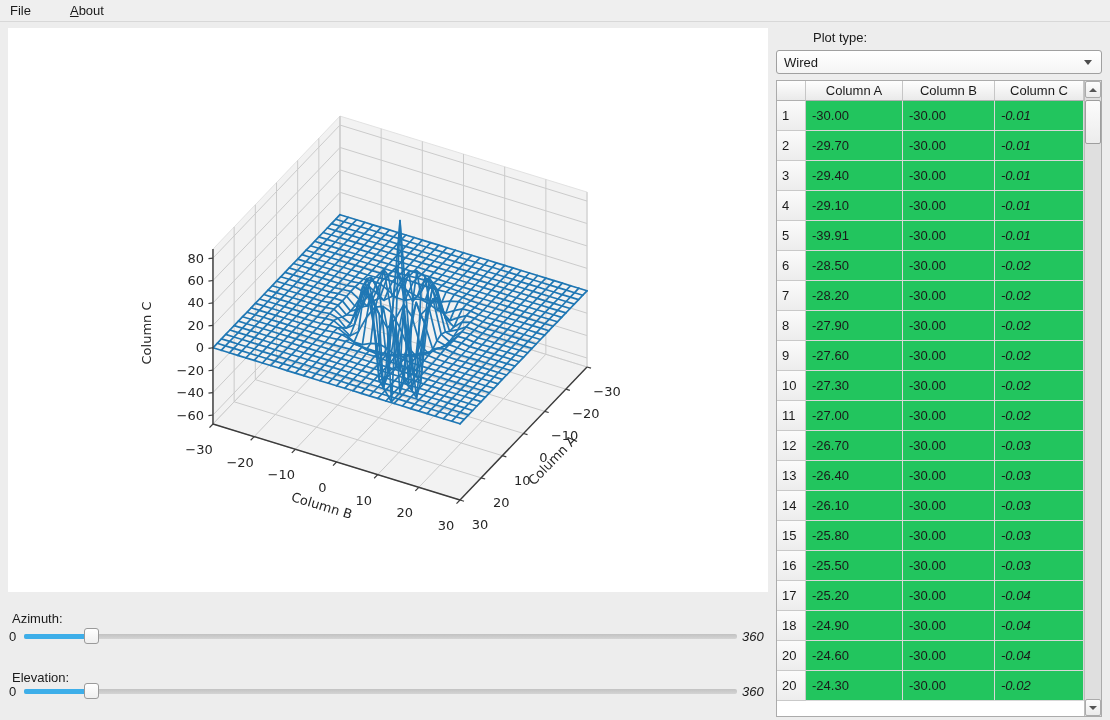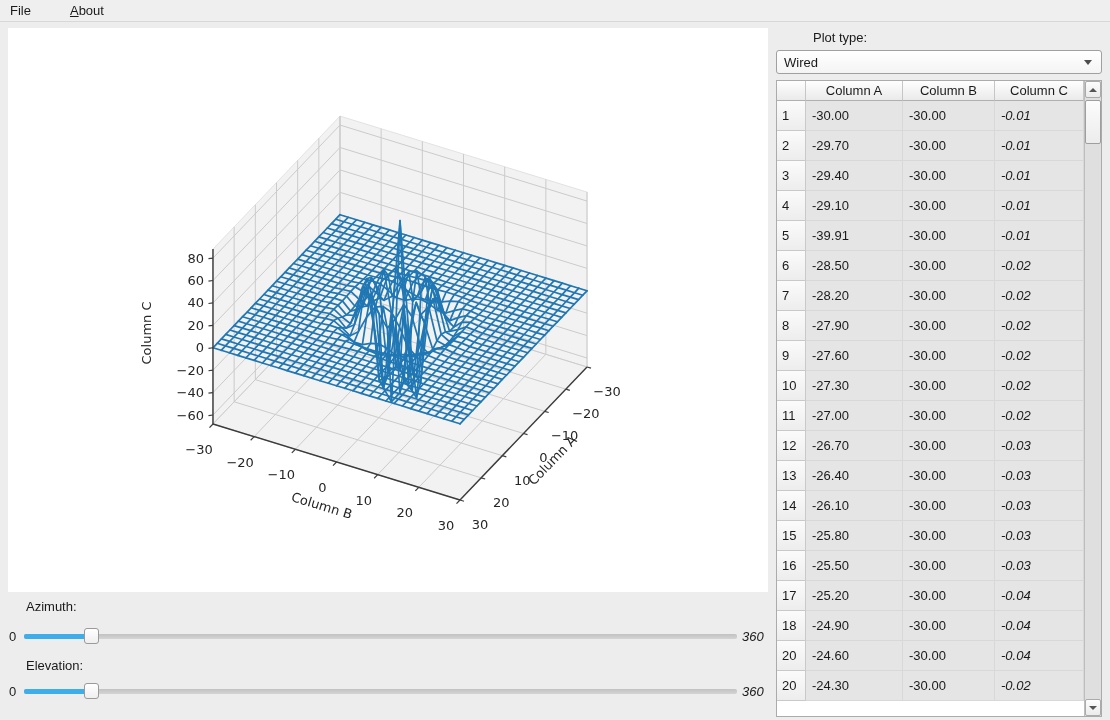--- a/index.html
+++ b/index.html
@@ -55,21 +55,21 @@
   .th.cb{width:92px;}
   .th.cc{width:89px;}
   .trow{display:flex;height:30px;}
   .rnum{
     width:29px;box-sizing:border-box;
     background:linear-gradient(#fbfbfb,#ededed);
     border-right:1px solid #c9c9c9;border-bottom:1px solid #c9c9c9;
     padding-left:5px;line-height:29px;
   }
   .tcell{
-    box-sizing:border-box;background:#e5e5e5;
+    box-sizing:border-box;background:#22c55e;
     border-right:1px solid #d8d8d8;border-bottom:1px solid #d8d8d8;
     padding-left:6px;line-height:29px;white-space:nowrap;overflow:hidden;
   }
   .tcell.ca{width:97px;}
   .tcell.cb{width:92px;}
   .tcell.cc{width:89px;font-style:italic;}
   
   .vscroll{
     position:absolute;top:0;right:0;width:17px;height:100%;
     background:#dfdfdf;border-left:1px solid #bdbdbd;box-sizing:border-box;
@@ -83,21 +83,21 @@
   .sbtn.up{top:0;}
   .sbtn.down{bottom:0;}
   .tri-up{width:0;height:0;border-left:4px solid transparent;border-right:4px solid transparent;border-bottom:4px solid #555;}
   .tri-down{width:0;height:0;border-left:4px solid transparent;border-right:4px solid transparent;border-top:4px solid #555;}
   .sthumb{
     position:absolute;left:0;top:19px;width:16px;height:44px;
     background:linear-gradient(#fcfcfc,#ececec);
     border:1px solid #9e9e9e;box-sizing:border-box;border-radius:2px;
   }
   
-  .slider-label{position:absolute;left:26px;}
+  .slider-label{position:absolute;left:12px;margin-top:12px;}
   .s-min{position:absolute;left:9px;width:14px;}
   .s-max{position:absolute;left:742px;font-style:italic;}
   .s-track{
     position:absolute;left:24px;width:713px;height:5px;
     background:linear-gradient(#c2c2c2,#d4d4d4);
     border-radius:2px;
   }
   .s-fill{position:absolute;left:0;top:0;height:5px;border-radius:2px;}
   .s-handle{
     position:absolute;width:15px;height:16px;

